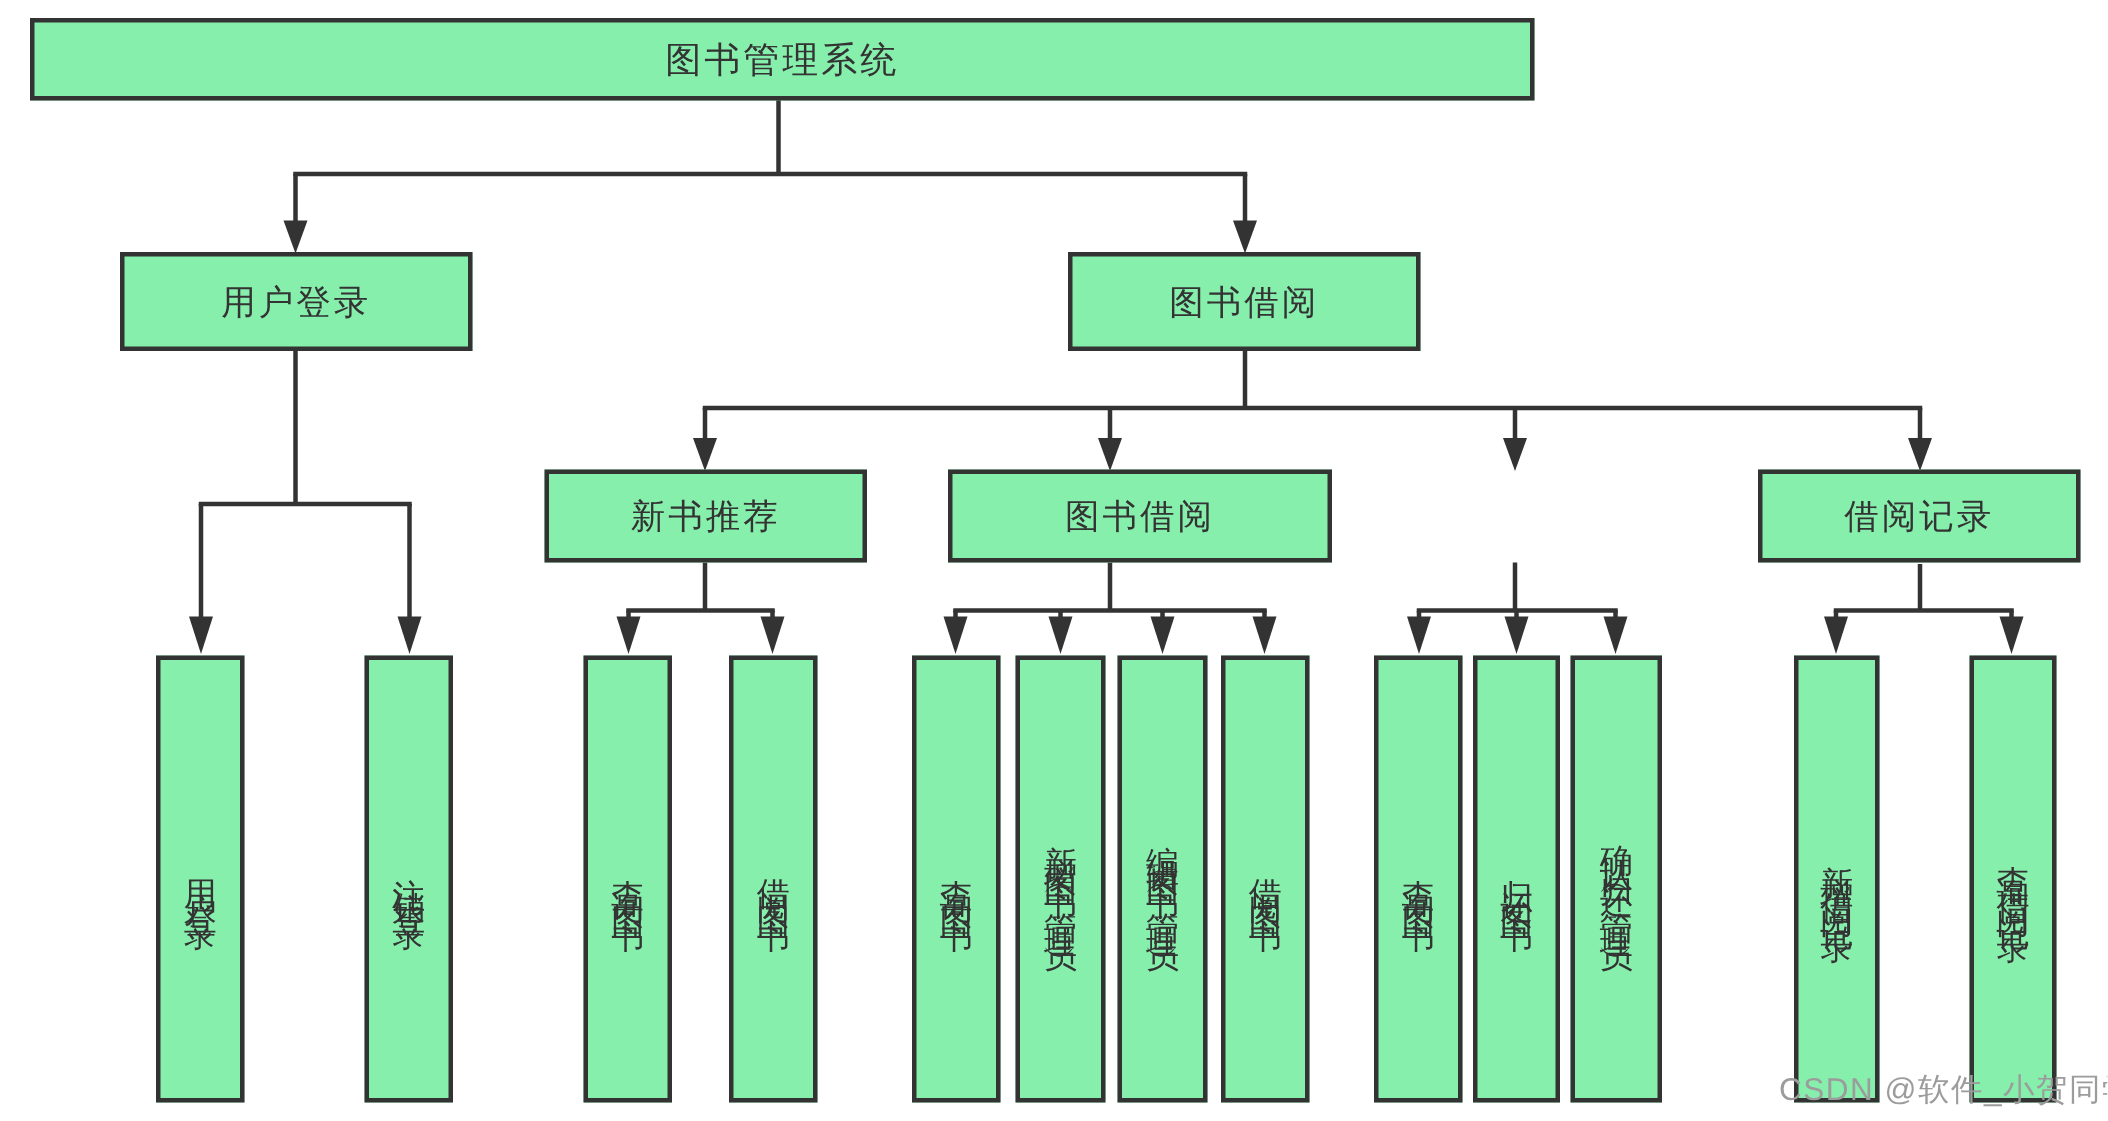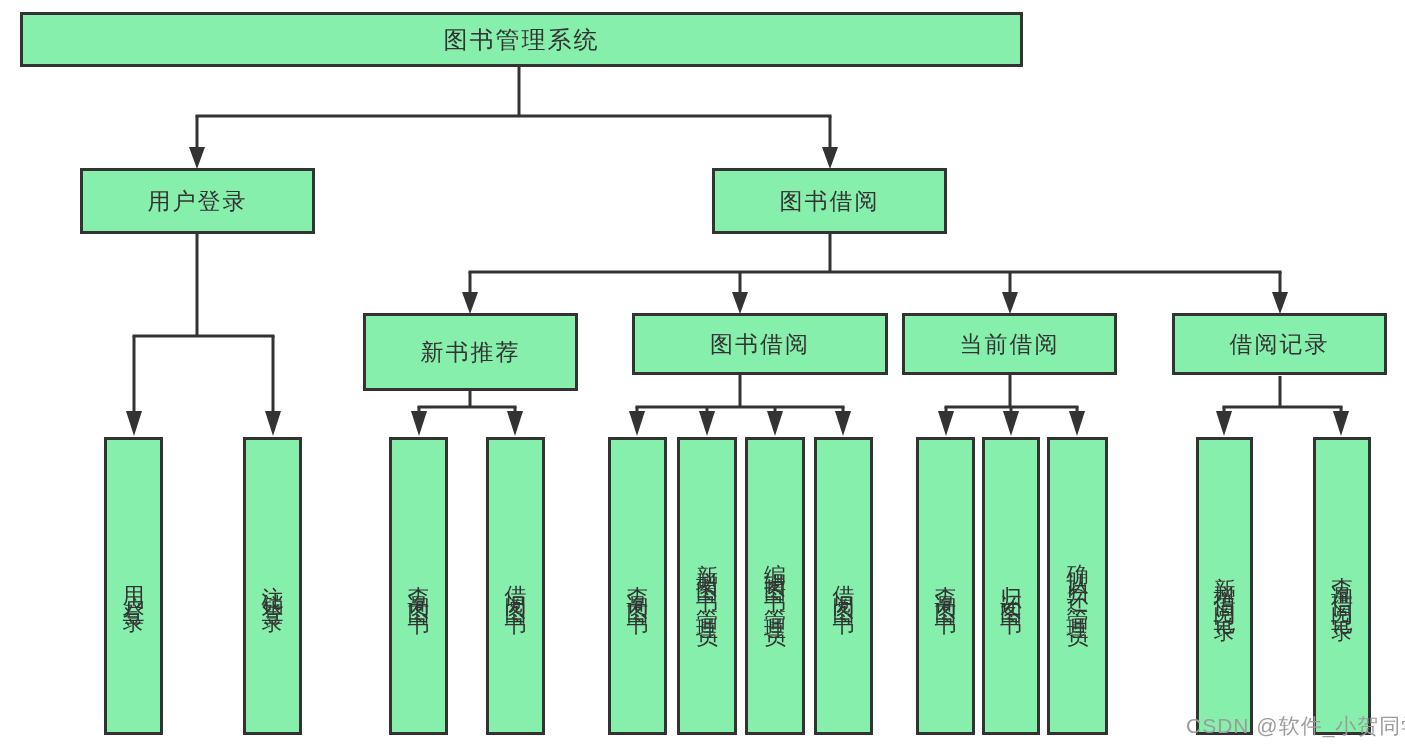--- a/index.html
+++ b/index.html
@@ -113,28 +113,25 @@
     <span class="hlabel">图书管理系统</span>
   </div>
 
   <div class="node" style="left:80px;top:168px;width:235px;height:66px">
     <span class="hlabel">用户登录</span>
   </div>
   <div class="node" style="left:712px;top:168px;width:235px;height:66px">
     <span class="hlabel">图书借阅</span>
   </div>
 
-  <div class="node" style="left:363px;top:313px;width:215px;height:78px">
+  <div class="node" style="left:363px;top:313px;width:215px;height:62px">
     <span class="hlabel">新书推荐</span>
   </div>
   <div class="node" style="left:632px;top:313px;width:256px;height:62px">
     <span class="hlabel">图书借阅</span>
-  </div>
-  <div class="node" style="left:902px;top:313px;width:215px;height:62px">
-    <span class="hlabel">当前借阅</span>
   </div>
   <div class="node" style="left:1172px;top:313px;width:215px;height:62px">
     <span class="hlabel">借阅记录</span>
   </div>
 
   <div class="node" style="left:104px;top:437px;width:59px;height:298px">
     <span class="vlabel">用户登录</span>
   </div>
   <div class="node" style="left:243px;top:437px;width:59px;height:298px">
     <span class="vlabel">注销登录</span>

